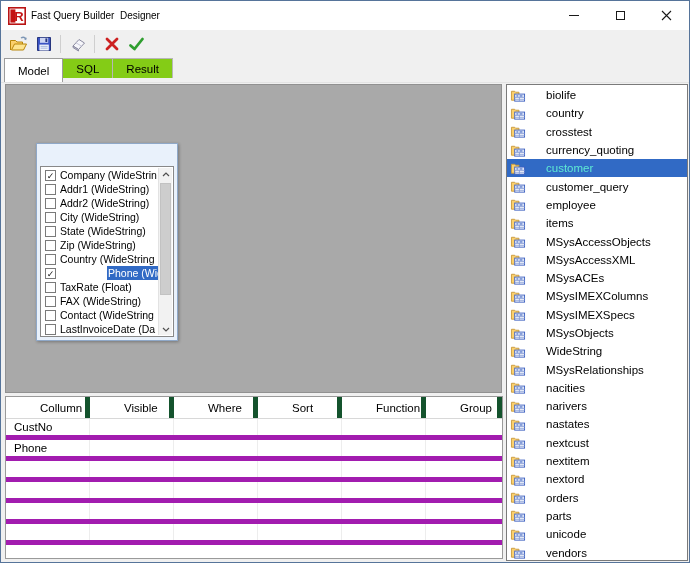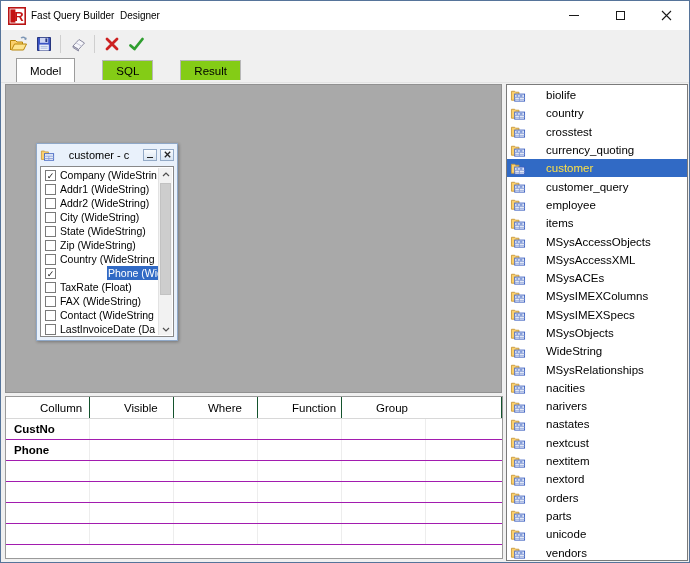--- a/index.html
+++ b/index.html
@@ -17,22 +17,22 @@
   .capbtn { width:46px; height:29px; display:flex; align-items:center; justify-content:center; }
   .glyph-min { width:10px; height:1px; background:#1a1a1a; display:block; }
   .glyph-max { width:9px; height:9px; border:1px solid #1a1a1a; display:block; }
 
   
   .toolbar { height:28px; display:flex; align-items:center; padding-left:5px; background:#f0f0f0; }
   .tbtn { width:25px; height:24px; display:flex; align-items:center; justify-content:center; }
   .tsep { width:1px; height:18px; background:#cfcfcf; margin:0 4px; }
 
   
-  .tabstrip { height:25px; display:flex; align-items:center; padding-left:15px;
-              border-bottom:1px solid #e3e3e3;gap:28px; }
+  .tabstrip { height:25px; display:flex; align-items:flex-start; padding-left:3px;
+              border-bottom:1px solid #e3e3e3; }
   .tab { height:20px; padding:0 13px; display:flex; align-items:center; font-size:11.5px;
          background:#84cc16; border:1px solid #b7b7b7; border-bottom:none; margin-right:-1px; }
   .tab.active { background:#ffffff; height:24px; border-color:#9c9c9c; position:relative; z-index:2; }
 
   
   .canvas { position:absolute; left:4px; top:83px; width:497px; height:309px;
             background:#a9a9a9; border:1px solid #919191; }
 
   
   .fwindow { position:absolute; left:30px; top:58px; width:142px; height:198px;
@@ -56,33 +56,33 @@
   .fw-arr { position:absolute; left:0; width:13px; height:12px; display:flex;
             align-items:center; justify-content:center; }
   .fw-arr.up { top:0; } .fw-arr.down { bottom:0; }
   .fw-thumb { position:absolute; left:1px; width:11px; top:15px; height:112px;
               background:#cdcdcd; border:1px solid #c2c2c2; }
 
   
   .tables { position:absolute; left:505px; top:83px; width:182px; height:477px;
             background:#fff; border:1px solid #7a7a7a; overflow:hidden; padding-top:1px; }
   .trow { height:18.3px; display:flex; align-items:center; padding-left:3px; gap:20px; }
-  .trow.sel { background:#316AC5; color:#fde047;text-align:right; }
+  .trow.sel { background:#316AC5; color:#5eead4;text-align:right; }
   .tlabel { font-size:11.5px; white-space:nowrap; }
   svg.ticon { width:16px; height:15px; flex:none; }
 
   
   .grid { position:absolute; left:4px; top:395px; width:498px; height:163px; background:#fff;
           border:1px solid #9a9a9a; overflow:hidden; display:flex; flex-direction:column; }
   .ghr { display:flex; height:22px; border-bottom:1px solid #d8d8d8; flex:none; }
   .gcell { width:84px; flex:none; padding-left:8px; font-size:11.5px; display:flex;
            align-items:center; border-right:1px solid #ededed; overflow:hidden; white-space:nowrap; }
   .gcell:last-child { flex:1; border-right:none; }
-  .ghr .gcell { border-right:1px solid #14532d;padding-left:34px; }
-  .grow { display:flex; height:21px; border-bottom:1px solid #a21caf; flex:none;font-weight:bold; }
+  .ghr .gcell { border-right:5px solid #14532d;padding-left:34px; }
+  .grow { display:flex; height:21px; border-bottom:5px solid #a21caf; flex:none; }
 </style>
 </head>
 <body>
 
 <div class="window">
 
   <div class="titlebar">
     <svg class="app-icon" viewBox="0 0 18 18">
       <rect x="0.8" y="0.8" width="16.4" height="16.4" fill="#ffffff" stroke="#b91414" stroke-width="1.6"></rect>
       <rect x="2.4" y="2.4" width="5" height="13.2" fill="#c41414"></rect>
@@ -145,39 +145,20 @@
   </div>
 
   <div class="tabstrip">
       <div class="tab active">Model</div>
       <div class="tab">SQL</div>
       <div class="tab">Result</div>
     </div>
 
   <div class="canvas">
     <div class="fwindow">
-      <div class="fw-title">
-        <svg class="ticon" viewBox="0 0 16 16">
-          <path d="M1 3.5 L4.5 3.5 L5.5 4.5 L9 4.5 L9 13 L1 13 Z" fill="#fbd06d" stroke="#c99b3f" stroke-width="1"></path>
-          <rect x="4.5" y="6.5" width="10.5" height="7.5" fill="#ffffff" stroke="#3b5fc0" stroke-width="1"></rect>
-          <rect x="5.5" y="7.5" width="8.5" height="2" fill="#c9d6f2"></rect>
-          <line x1="4.5" y1="10" x2="15" y2="10" stroke="#8aa0d8" stroke-width="1"></line>
-          <line x1="4.5" y1="12" x2="15" y2="12" stroke="#8aa0d8" stroke-width="1"></line>
-          <line x1="9.5" y1="9.5" x2="9.5" y2="14" stroke="#8aa0d8" stroke-width="1"></line>
-        </svg>
-        <span class="fw-title-label">customer - c</span>
-        <div class="fw-btn">
-          <span class="glyph-fwmin"></span>
-        </div>
-        <div class="fw-btn">
-          <svg width="7" height="7" viewBox="0 0 7 7">
-            <path d="M0.8 0.8 L6.2 6.2 M6.2 0.8 L0.8 6.2" stroke="#222" stroke-width="1.3"></path>
-          </svg>
-        </div>
-      </div>
       <div class="fw-list">
         <div class="frows">
             <div class="frow">
               <span class="fcheck">✓</span>
               <span class="flabel">Company (WideStrin</span>
             </div>
             <div class="frow">
               <span class="fcheck"></span>
               <span class="flabel">Addr1 (WideString)</span>
             </div>
@@ -578,20 +559,21 @@
   </svg>
         <span class="tlabel">vendors</span>
       </div>
     </div>
 
   <div class="grid">
     <div class="ghr">
         <div class="gcell">Collumn</div>
         <div class="gcell">Visible</div>
         <div class="gcell">Where</div>
+        <div class="gcell">Sort</div>
         <div class="gcell">Function</div>
         <div class="gcell">Group</div>
       </div>
     <div>
         <div class="grow">
           <div class="gcell">CustNo</div>
           <div class="gcell"></div>
           <div class="gcell"></div>
           <div class="gcell"></div>
           <div class="gcell"></div>

